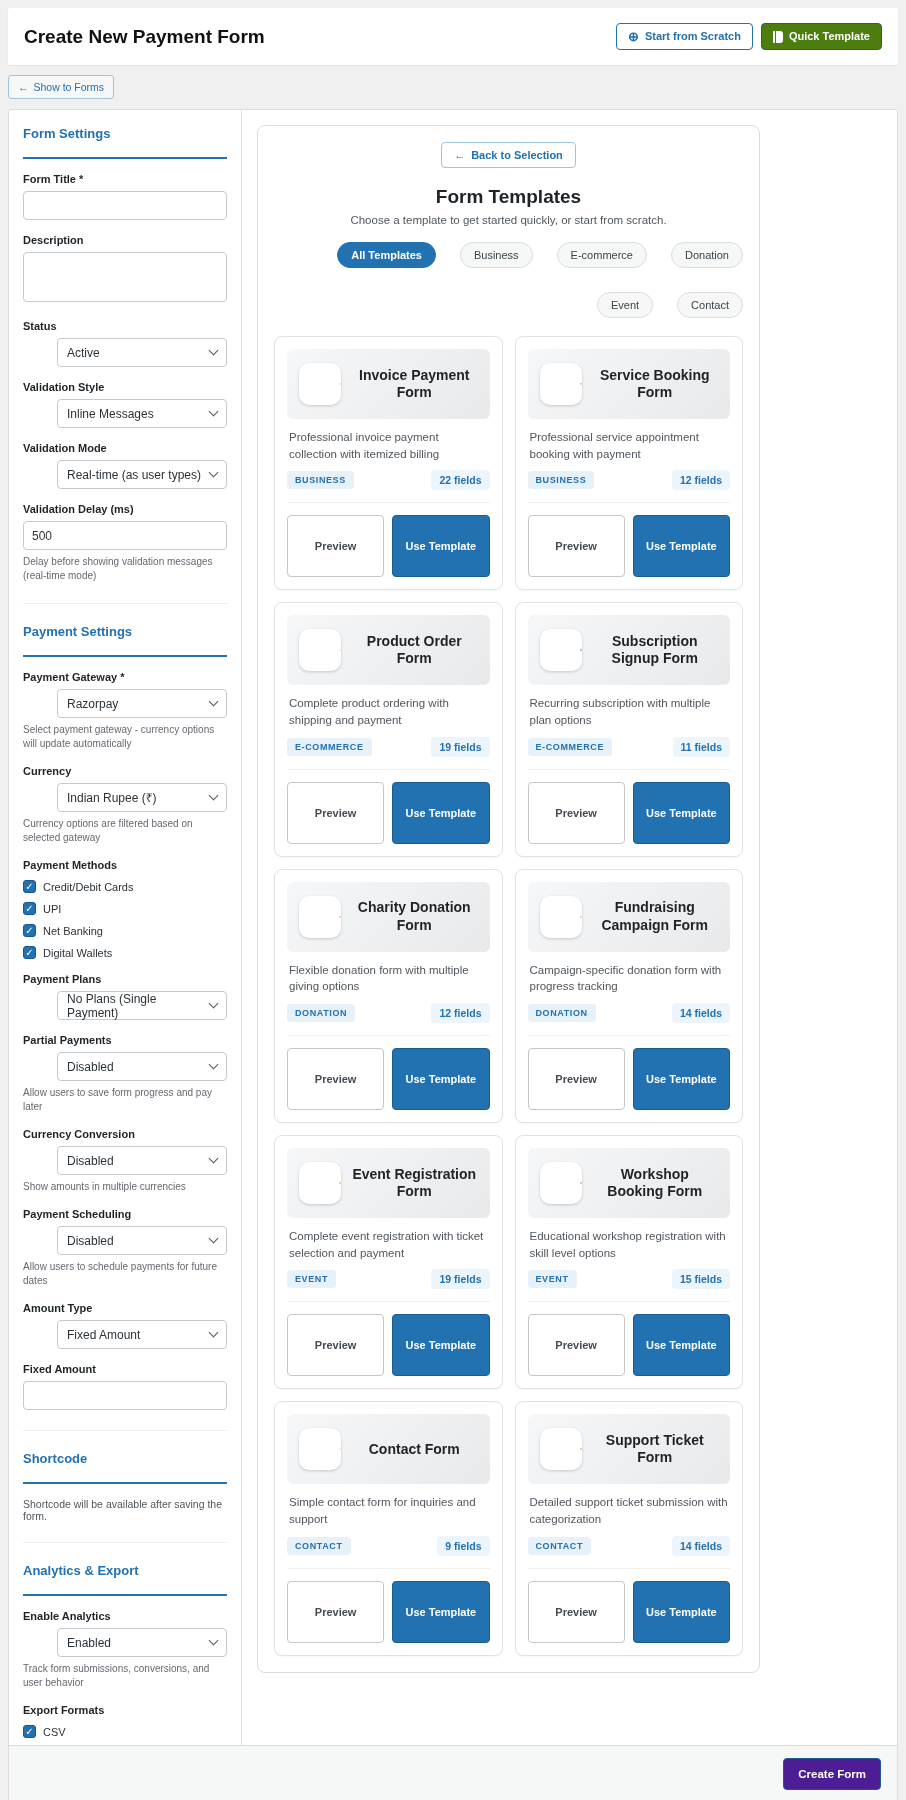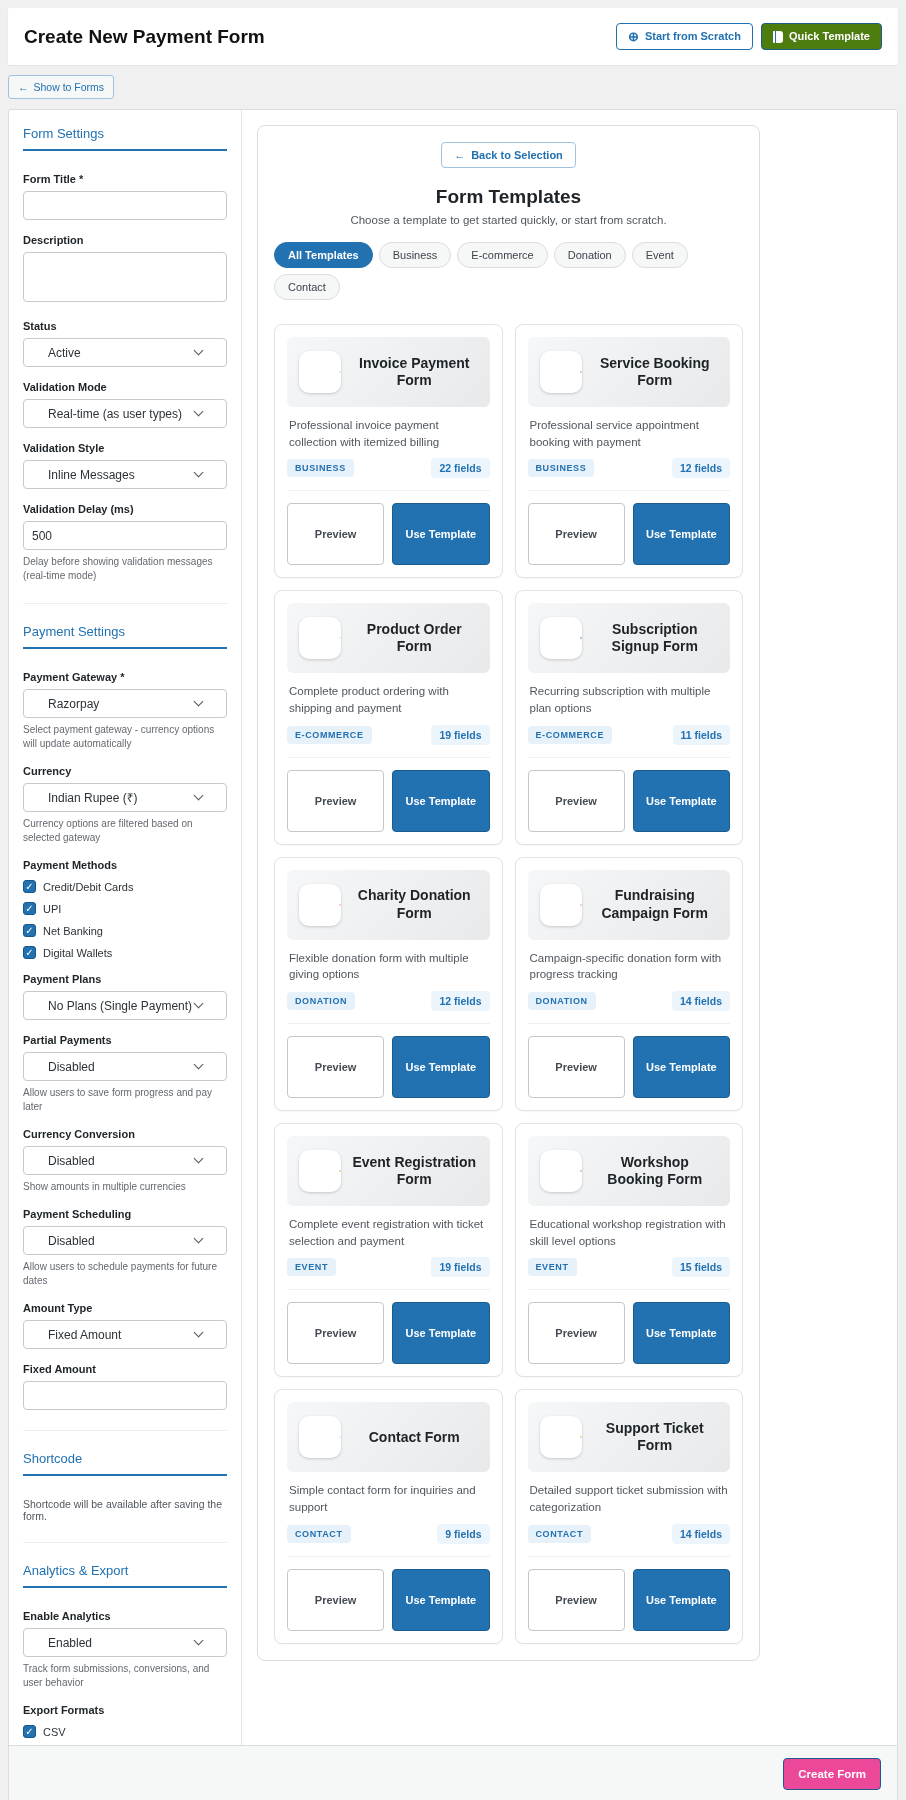--- a/index.html
+++ b/index.html
@@ -22,55 +22,55 @@
   .back-row { margin:0 8px 10px; }
   .btn-back { background:#f6f7f7; border:1px solid #9ec2e0; color:#2271b1; font-size:10.5px;
               border-radius:3px; padding:5px 9px; display:inline-flex; gap:5px; align-items:center; cursor:pointer; }
 
   
   .panel { margin:0 8px; height:1694px; background:#fff; border:1px solid #dcdcde; border-radius:3px;
            display:flex; flex-direction:column; overflow:hidden; }
   .panel-body { flex:1; display:flex; align-items:stretch; min-height:0; }
   .panel-footer { background:#f6f7f7; border-top:1px solid #dcdcde; padding:12px 16px;
                   display:flex; justify-content:flex-end; }
-  .btn-create { background:#ec4899; border:1px solid #1b5c8d; color:#fff; font-size:11.5px;
+  .btn-create { background:#4c1d95; border:1px solid #1b5c8d; color:#fff; font-size:11.5px;
                 font-weight:600; border-radius:4px; padding:9px 14px; cursor:pointer; }
 
   
   .sidebar { width:233px; min-width:233px; border-right:1px solid #e2e4e7; padding:16px 14px; overflow:hidden; }
   .sb-section + .sb-section { border-top:1px solid #eceef0; margin-top:20px; padding-top:20px; }
-  .sb-title { color:#2271b1; font-size:13px; font-weight:normal; border-bottom:2px solid #2271b1;
-              padding-bottom:8px; margin-bottom:22px; }
+  .sb-title { color:#2271b1; font-size:13px; font-weight:bold; border-bottom:2px solid #2271b1;
+              padding-bottom:16px; margin-bottom:14px; }
   .sb-note { font-size:10.5px; color:#50575e; }
   .fld { margin-bottom:14px; }
   .fld-label { font-size:11px; font-weight:600; color:#1d2327; margin-bottom:6px; }
   .inp, .ta { width:100%; border:1px solid #c6c9cd; border-radius:4px; background:#fff;
               font-family:"Liberation Sans",sans-serif; font-size:12px; color:#2c3338; padding:12px 8px; }
   .inp { height:29px; }
   .inp::placeholder { color:#949aa0; }
   .ta { height:50px; resize:none; }
   .sel { height:29px; border:1px solid #c6c9cd; border-radius:4px; background:#fff; display:flex;
-         align-items:center; justify-content:space-between; padding:0 24px; font-size:12px; color:#2c3338; cursor:pointer; }
+         align-items:center; justify-content:space-between; padding:0 9px; font-size:12px; color:#2c3338; cursor:pointer;margin-left:34px; }
   .chev { width:7px; height:7px; border-right:1.7px solid #50575e; border-bottom:1.7px solid #50575e;
           transform:rotate(45deg); margin-top:-4px; }
   .help { font-size:10px; color:#646970; margin-top:5px; line-height:1.4; }
   .cbrow { display:flex; align-items:center; gap:7px; margin:9px 0; cursor:pointer; }
   .cb { width:13px; height:13px; min-width:13px; background:#2271b1; border:1px solid #16568a;
         border-radius:3px; color:#fff; font-size:10px; line-height:12px; text-align:center; }
   .cblbl { font-size:11px; color:#2c3338; }
 
   
   .main { flex:1; position:relative; background:#fff; }
   .tpl-box { margin:15px; width:503px; border:1px solid #dcdcde; border-radius:8px; padding:16px; background:#fff; }
   .tpl-head { text-align:center; }
   .btn-backsel { background:#fff; border:1px solid #9ec2e0; color:#2271b1; font-size:11px; font-weight:600;
                  border-radius:4px; padding:6px 12px; display:inline-flex; gap:6px; align-items:center; cursor:pointer; }
   .tpl-title { font-size:19px; font-weight:bold; color:#1d2327; margin-top:18px; }
   .tpl-sub { font-size:11.5px; color:#50575e; margin-top:6px; }
-  .chips { display:flex; justify-content:flex-start; gap:6px; margin:16px 0 24px; flex-wrap:wrap; }
+  .chips { display:flex; justify-content:flex-end; gap:24px; margin:16px 0 18px; flex-wrap:wrap; }
   .chip { font-size:11px; color:#3c434a; background:#f6f7f7; border:1px solid #dcdcde;
           border-radius:999px; padding:6px 13px; cursor:pointer; white-space:nowrap; }
   .chip.active { background:#2271b1; border-color:#2271b1; color:#fff; font-weight:600; }
 
   .cards { display:grid; grid-template-columns:1fr 1fr; gap:12px; }
   .card { border:1px solid #e0e2e4; border-radius:8px; padding:12px; background:#fff;
           box-shadow:0 1px 2px rgba(0,0,0,.04); display:flex; flex-direction:column; }
   .card-band { background:linear-gradient(135deg,#f6f7f8,#e7e9eb); border-radius:6px; padding:14px 12px;
                display:flex; align-items:center; gap:10px; }
   .icon-box { width:42px; height:42px; min-width:42px; background:#fff; border-radius:10px;
@@ -122,30 +122,30 @@
           <div class="fld"><div class="fld-label">Form Title *</div><input class="inp" style=""></div>
           <div class="fld"><div class="fld-label">Description</div><textarea class="ta" style=""></textarea></div>
           <div class="fld">
             <div class="fld-label">Status</div>
             <div class="sel">
               <span>Active</span>
               <span class="chev"></span>
             </div>
           </div>
           <div class="fld">
+            <div class="fld-label">Validation Style</div>
+            <div class="sel">
+              <span>Inline Messages</span>
+              <span class="chev"></span>
+            </div>
+          </div>
+          <div class="fld">
             <div class="fld-label">Validation Mode</div>
             <div class="sel">
               <span>Real-time (as user types)</span>
-              <span class="chev"></span>
-            </div>
-          </div>
-          <div class="fld">
-            <div class="fld-label">Validation Style</div>
-            <div class="sel">
-              <span>Inline Messages</span>
               <span class="chev"></span>
             </div>
           </div>
           <div class="fld"><div class="fld-label">Validation Delay (ms)</div><input class="inp" value="500" style=""><div class="help">Delay before showing validation messages (real-time mode)</div></div>
         </section>
         <section class="sb-section">
           <div class="sb-title">Payment Settings</div>
           <div class="fld">
             <div class="fld-label">Payment Gateway *</div>
             <div class="sel">

